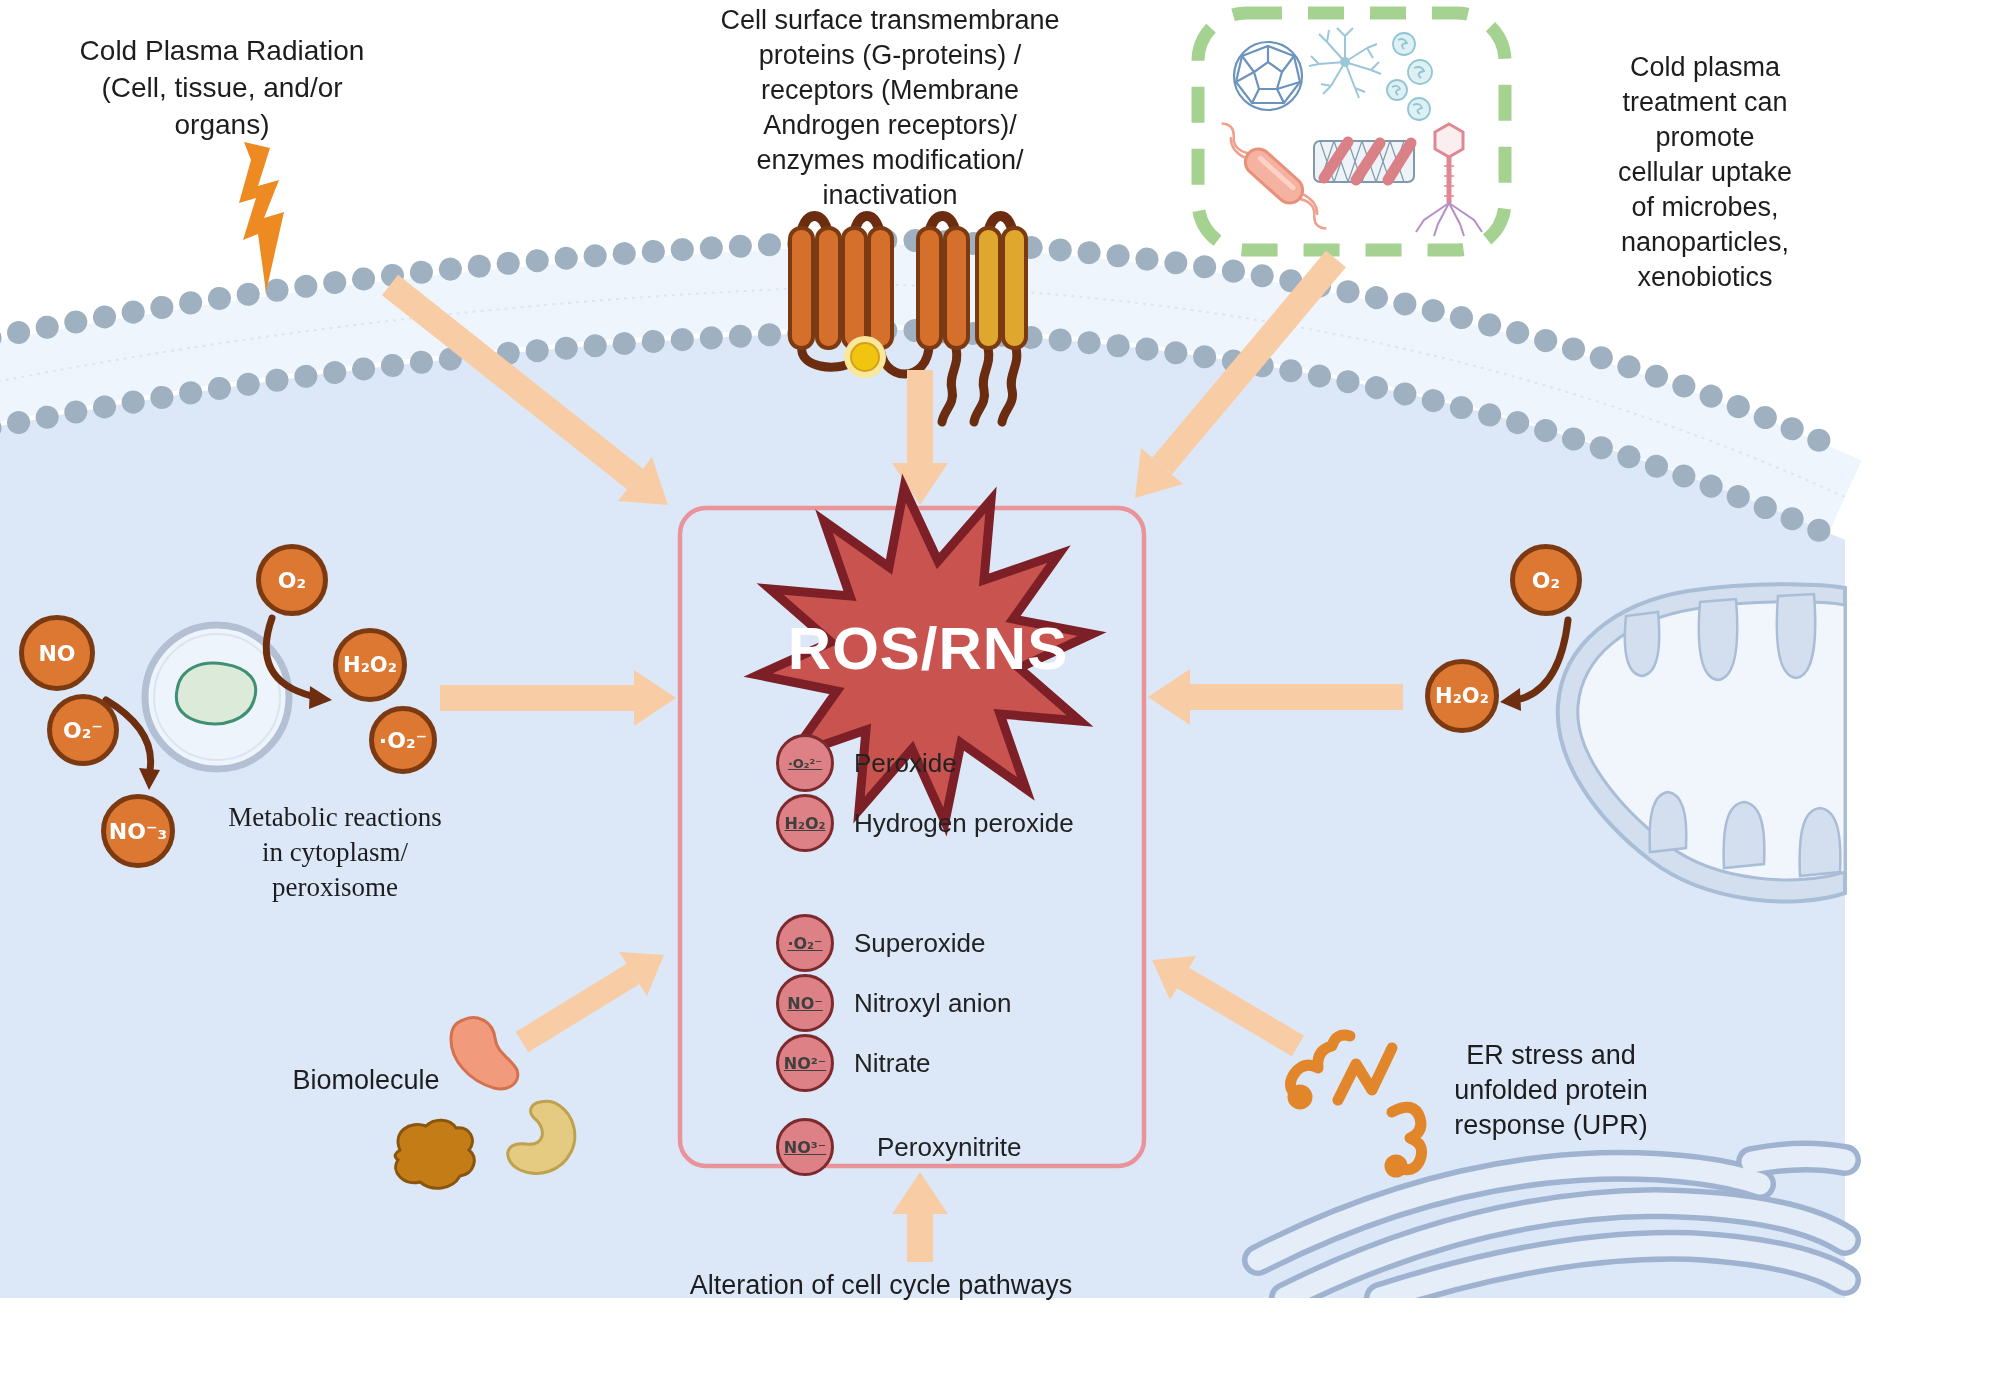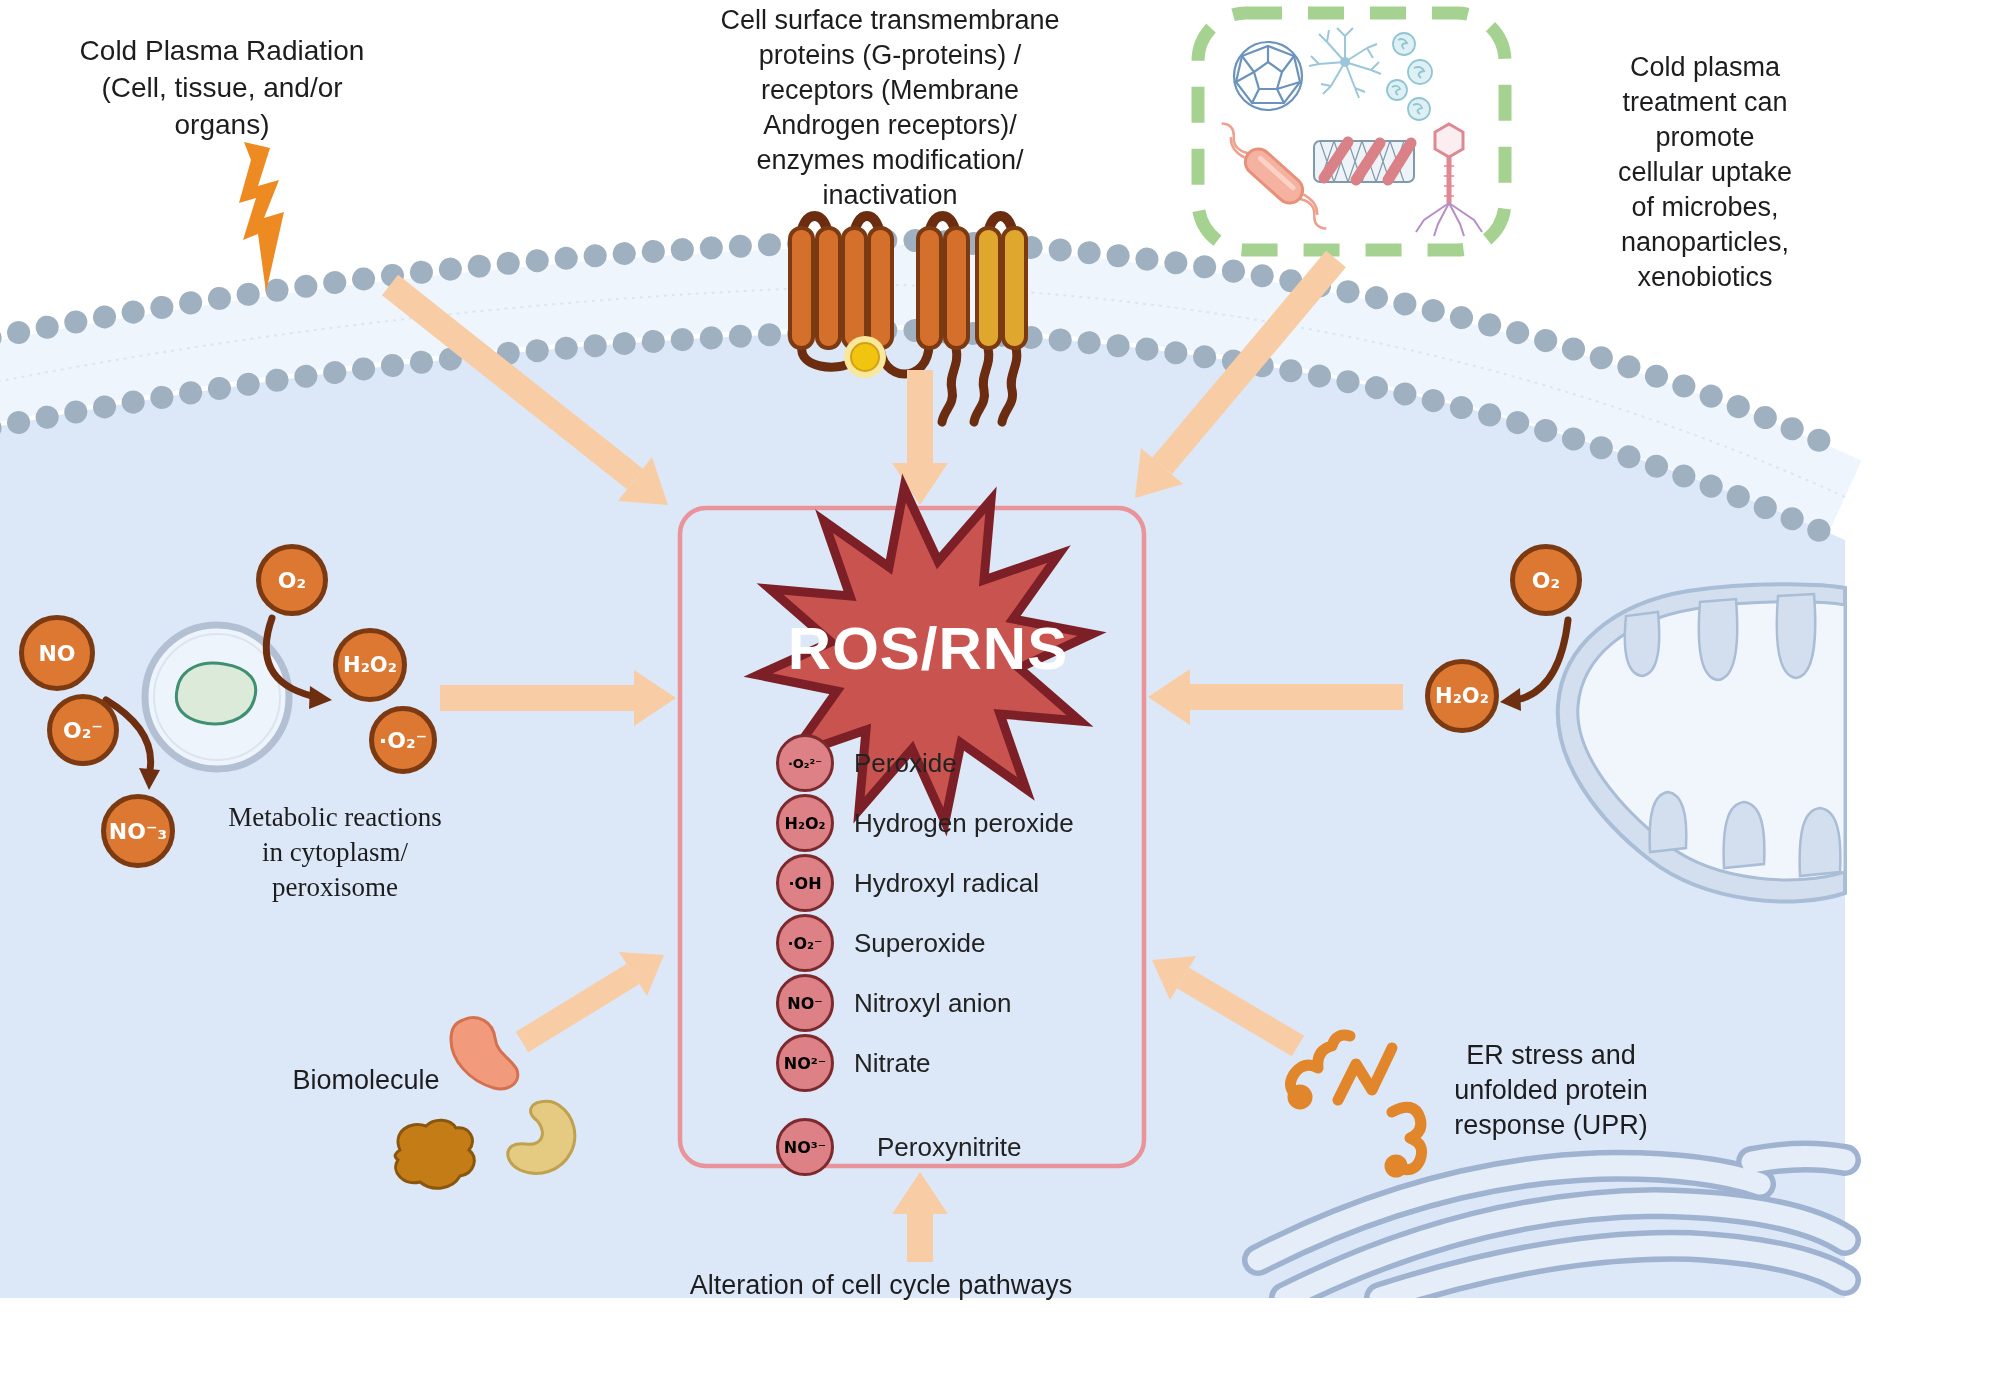--- a/index.html
+++ b/index.html
@@ -12,23 +12,23 @@
   .ros-title{position:absolute;left:775px;top:614px;width:306px;text-align:center;
              color:#ffffff;font-size:60px;font-weight:bold;letter-spacing:1px;}
   .mol-circle{position:absolute;border-radius:50%;
               background:var(--orange-fill);border:5px solid var(--orange-stroke);
               color:#ffffff;font-weight:bold;font-size:22px;
               display:flex;align-items:center;justify-content:center;
               font-family:"DejaVu Sans",sans-serif;box-sizing:border-box;}
   .ros-row{position:absolute;display:flex;align-items:center;left:776px;height:58px;}
   .ros-circle{width:58px;height:58px;border-radius:50%;box-sizing:border-box;
               background:var(--pink-fill);border:3px solid var(--pink-stroke);
-              color:#000000;font-weight:bold;font-size:16px;
+              color:#404040;font-weight:bold;font-size:16px;
               display:flex;align-items:center;justify-content:center;flex:0 0 auto;
-              font-family:"DejaVu Sans",sans-serif;}
+              font-family:"DejaVu Sans",sans-serif;text-decoration:underline;}
   .ros-label{margin-left:20px;font-size:26px;color:#222;white-space:nowrap;}
   
   .cell-fill{fill:var(--cell-fill);}
   .tail-band{stroke:var(--tail-band);fill:none;}
   .mem-dots{stroke:var(--membrane-dot);fill:none;}
   .peach-line{stroke:var(--peach);fill:none;}
   .peach-head{fill:var(--peach);}
   .brown-line{stroke:var(--brown-arrow);fill:none;stroke-linecap:round;}
   .brown-head{fill:var(--brown-arrow);}
   .star-shape{fill:var(--star-red);stroke:var(--star-stroke);}
@@ -291,24 +291,20 @@
 <div class="mol-circle" style="left:1425px;top:659px;width:74px;height:74px;font-size:21px;">H₂O₂</div>
 
 <div class="ros-row" style="top:734px;">
   <div class="ros-circle" style="font-size:13px;">·O₂²⁻</div>
   <div class="ros-label">Peroxide</div>
 </div>
 <div class="ros-row" style="top:794px;">
   <div class="ros-circle">H₂O₂</div>
   <div class="ros-label">Hydrogen peroxide</div>
 </div>
-<div class="ros-row" style="top:854px;">
-  <div class="ros-circle">·OH</div>
-  <div class="ros-label">Hydroxyl radical</div>
-</div>
 <div class="ros-row" style="top:914px;">
   <div class="ros-circle">·O₂⁻</div>
   <div class="ros-label">Superoxide</div>
 </div>
 <div class="ros-row" style="top:974px;">
   <div class="ros-circle">NO⁻</div>
   <div class="ros-label">Nitroxyl anion</div>
 </div>
 <div class="ros-row" style="top:1034px;">
   <div class="ros-circle">NO²⁻</div>

